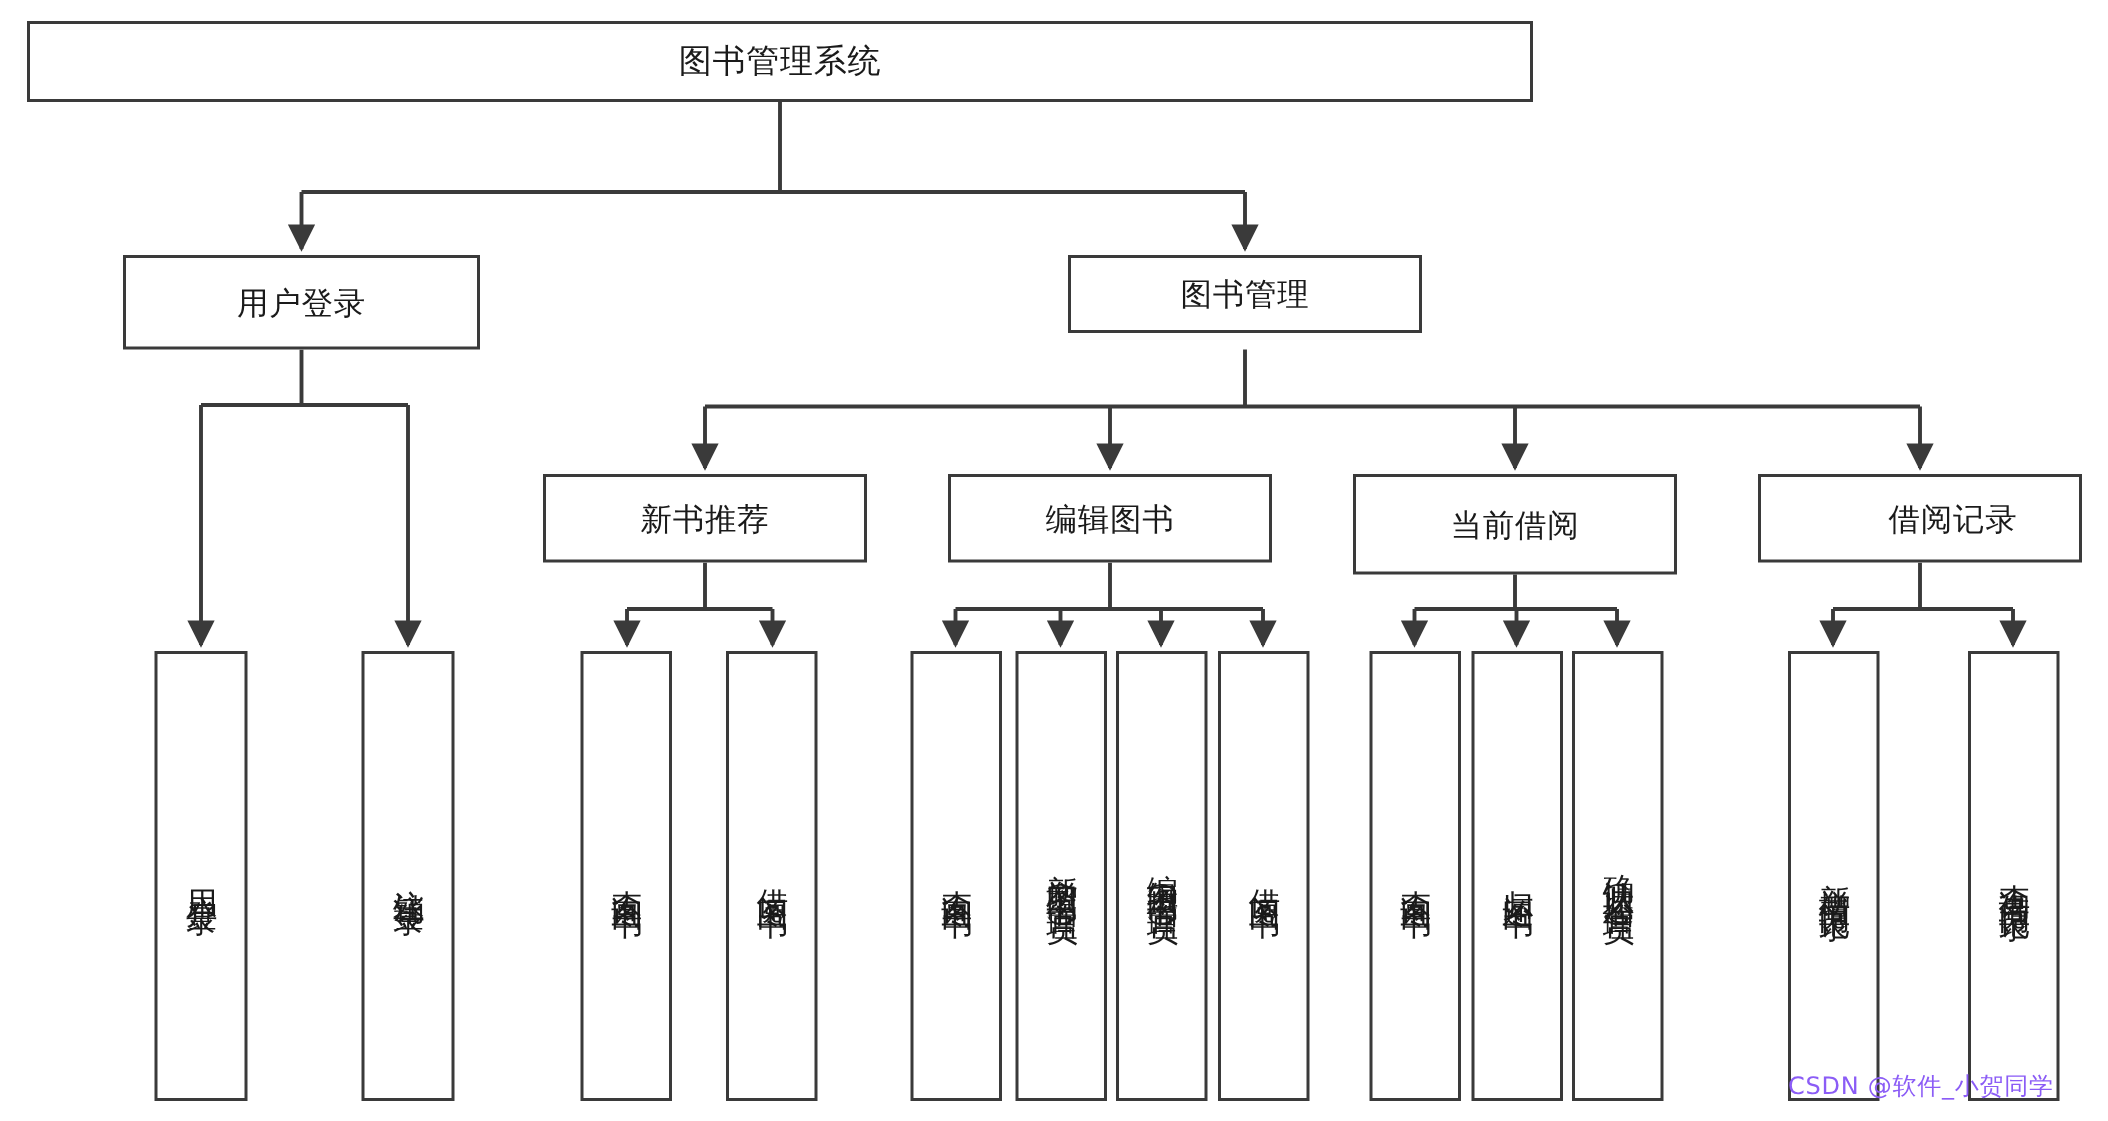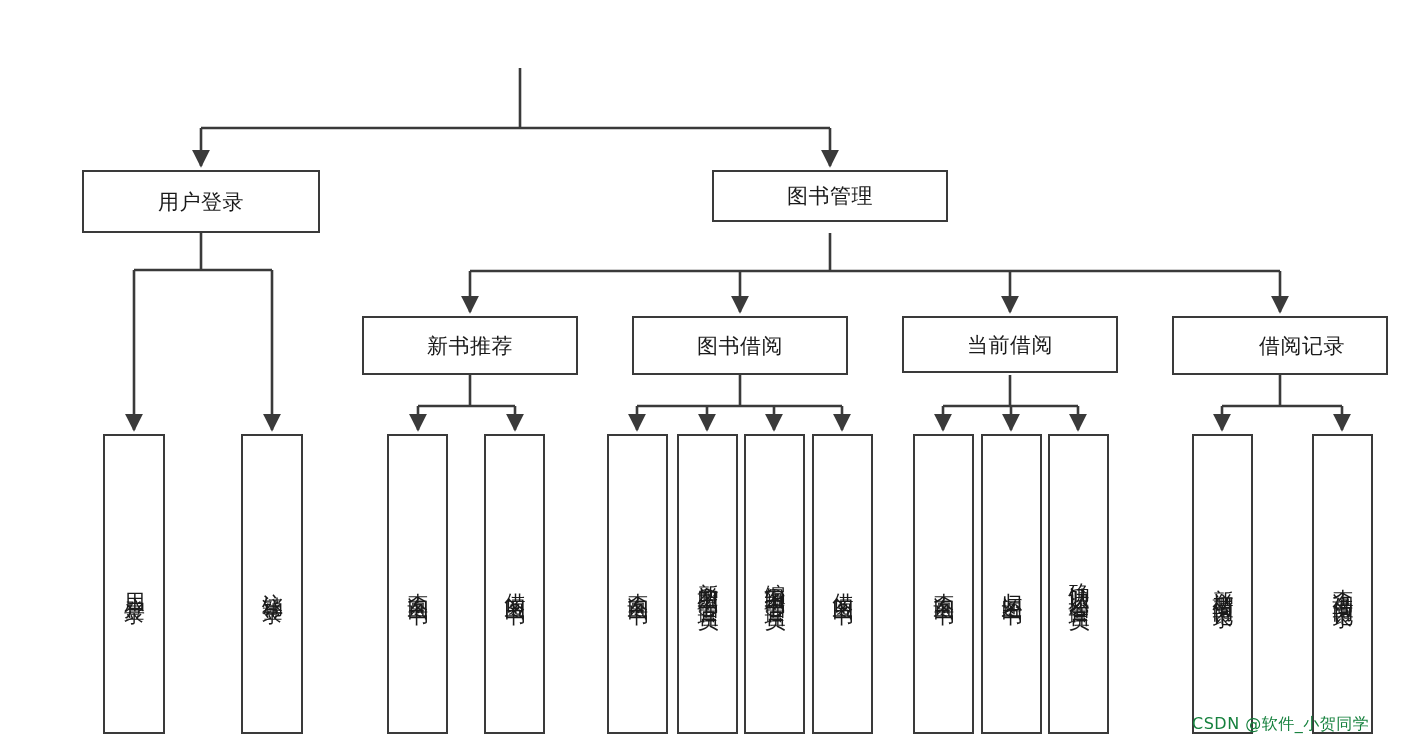--- a/index.html
+++ b/index.html
@@ -52,21 +52,21 @@
     text-orientation: upright;
     font-size: 21px;
     line-height: 1.0;
     letter-spacing: 4px;
     white-space: nowrap;
     text-align: left;
   }
   .watermark {
     position: absolute;
     font-size: 16px;
-    color: #15803d;
+    color: #8b5cf6;
     white-space: nowrap;
     letter-spacing: 0.5px;
     pointer-events: none;
   }
 </style>
 </head>
 <body>
 
 <div id="diagram-root">
 
@@ -116,35 +116,38 @@
       <path d="M 1011 406 L 1011 430" marker-end="url(#arrow)"></path>
       <path d="M 1078 406 L 1078 430" marker-end="url(#arrow)"></path>
 
       <path d="M 1280 375 L 1280 406"></path>
       <path d="M 1222 406 L 1342 406"></path>
       <path d="M 1222 406 L 1222 430" marker-end="url(#arrow)"></path>
       <path d="M 1342 406 L 1342 430" marker-end="url(#arrow)"></path>
     </g>
   </svg>
 
+  <div class="node-box node-root" style="left: 18px; top: 14px; width: 1004px; height: 54px;">
+    <span class="node-label">图书管理系统</span>
+  </div>
 
   <div class="node-box node-l2" style="left: 82px; top: 170px; width: 238px; height: 63px;">
     <span class="node-label">用户登录</span>
   </div>
   <div class="node-box node-l2" style="left: 712px; top: 170px; width: 236px; height: 52px;">
     <span class="node-label">图书管理</span>
   </div>
 
   <div class="node-box node-l3" style="left: 362px; top: 316px; width: 216px; height: 59px;">
     <span class="node-label">新书推荐</span>
   </div>
   <div class="node-box node-l3" style="left: 632px; top: 316px; width: 216px; height: 59px;">
-    <span class="node-label">图书借阅</span>
+    <span class="node-label">编辑图书</span>
   </div>
-  <div class="node-box node-l3" style="left: 902px; top: 316px; width: 216px; height: 57px;">
+  <div class="node-box node-l3" style="left: 902px; top: 316px; width: 216px; height: 67px;">
     <span class="node-label">当前借阅</span>
   </div>
   <div class="node-box node-l3" style="left: 1172px; top: 316px; width: 216px; height: 59px; padding-left: 44px;">
     <span class="node-label">借阅记录</span>
   </div>
 
   <div class="node-box node-leaf" style="left: 103px; top: 434px; width: 62px; height: 300px; padding-top: 140px;">
     <span class="node-label">用户登录</span>
   </div>
   <div class="node-box node-leaf" style="left: 241px; top: 434px; width: 62px; height: 300px; padding-top: 140px;">

